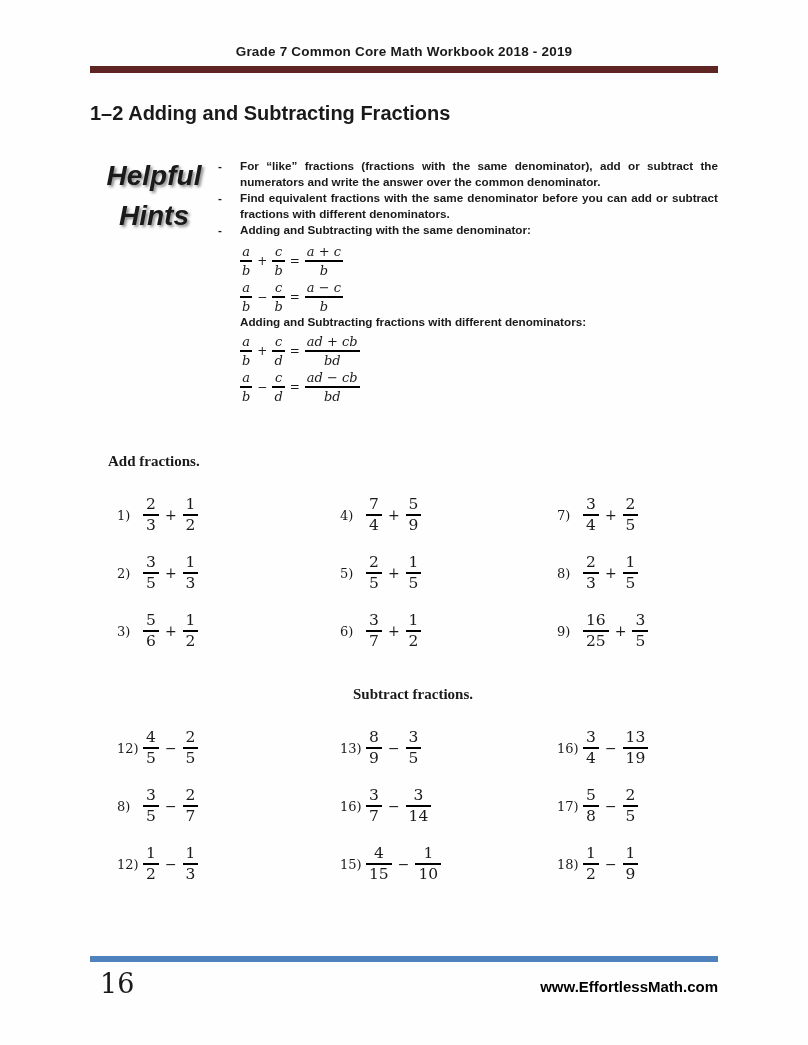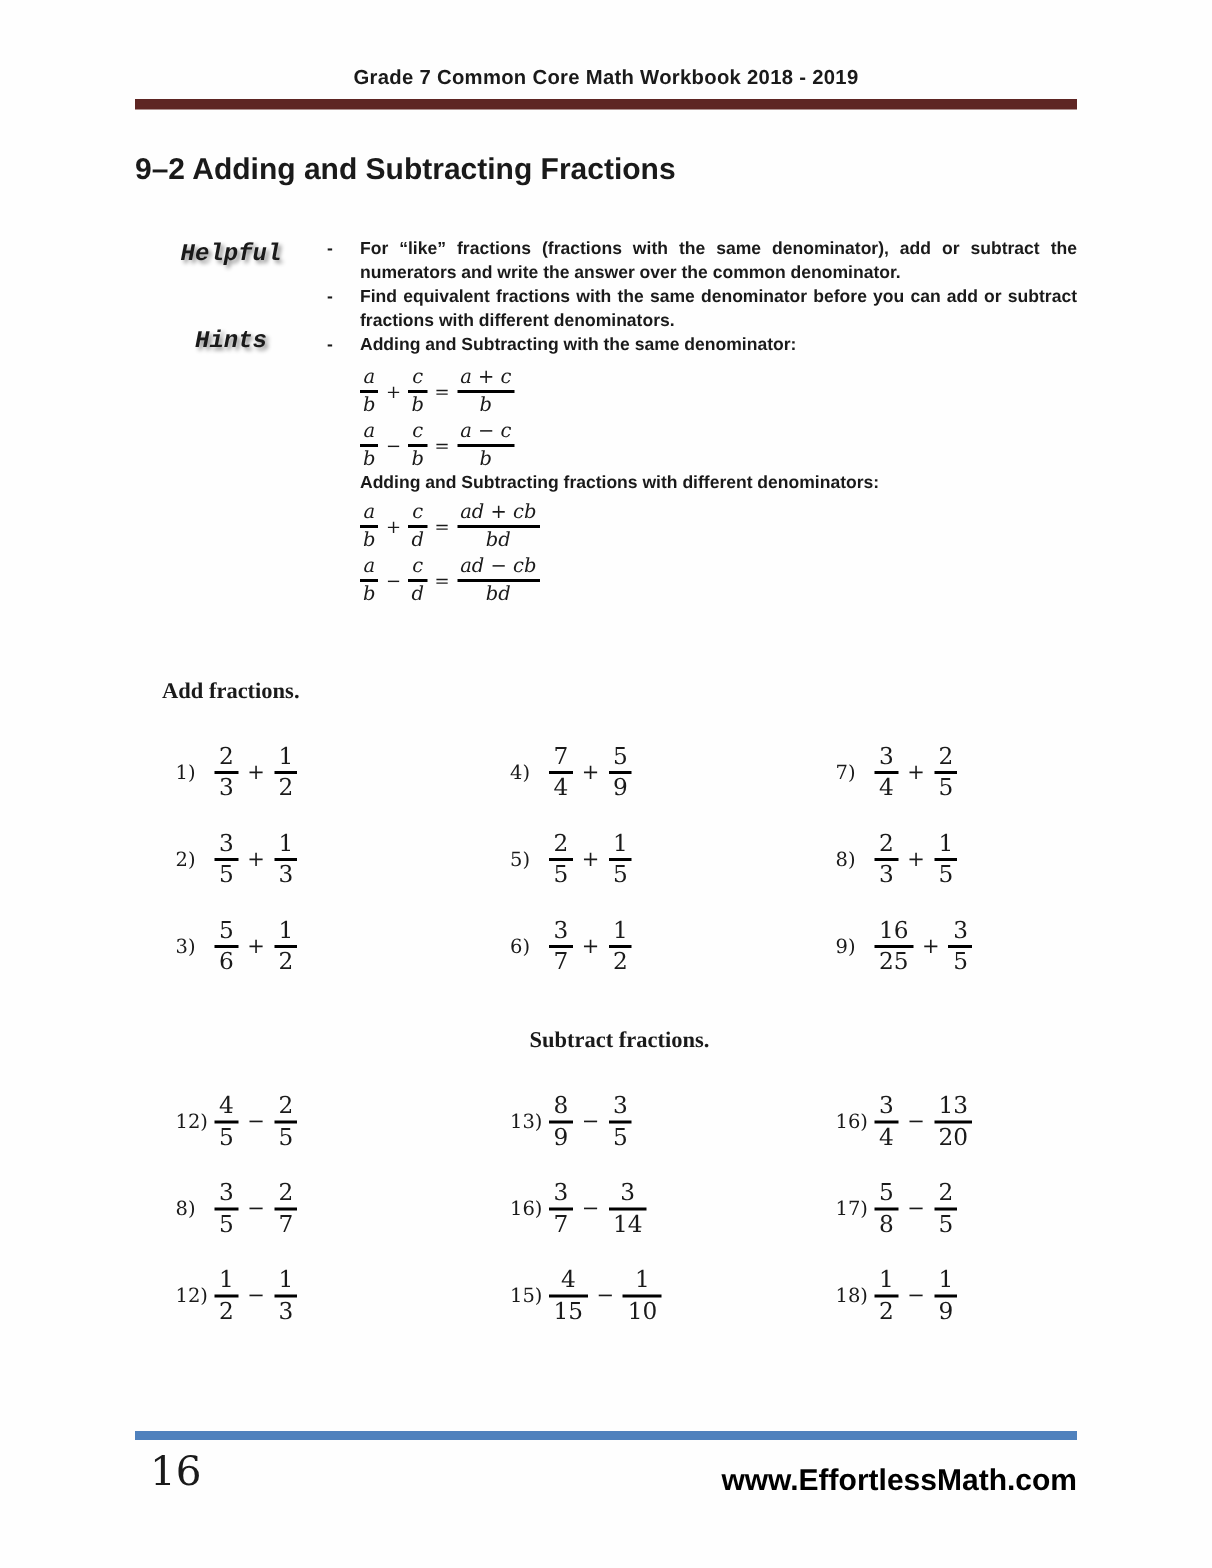--- a/index.html
+++ b/index.html
@@ -18,25 +18,24 @@
   }
   .header-rule { height:7px; background:#5e2523; margin-top:7px; }
 
   
   .section-title { margin-top:29px; font-size:20px; font-weight:700; }
 
   
   .hints-wrap { display:flex; margin-top:33px; }
   .hints-left { width:128px; flex:none; text-align:center; padding-top:2px; }
   .hints-word {
-    font-style:italic; font-weight:700; font-size:16px;
+    font-style:italic; font-weight:700; font-size:28px;
     text-shadow:2px 2px 3px rgba(0,0,0,0.45);
-    font-family:Liberation Mono, monospace;
   }
-  .hints-word.second { margin-top:40px;text-align:center; }
+  .hints-word.second { margin-top:8px;text-align:center; }
   .hints-right { flex:1; }
   .hint-item { display:flex; font-size:11.7px; font-weight:600; line-height:16px; }
   .hint-dash { width:22px; flex:none; }
   .hint-text { flex:1; text-align:justify; }
 
   
   .formula-group { margin-top:5px; }
   .formula-row { display:flex; align-items:center; height:36px; }
   .frac { display:inline-flex; flex-direction:column; align-items:center; line-height:1; }
   .fbar { align-self:stretch; height:2px; background:#000; margin:2px 0; }
@@ -59,34 +58,34 @@
   }
   .problem .frac { font-family:"DejaVu Serif", serif; font-size:15.5px; }
   .problem .ftop, .problem .fbot { padding:0 3px; }
   .pop { font-family:"DejaVu Serif", serif; font-size:14px; margin:0 6px; }
 
   
   .footer { margin-top:auto; padding-bottom:46px; }
   .footer-rule { height:6px; background:#4f81bd; }
   .footer-row { display:flex; justify-content:space-between; align-items:flex-start; padding-top:6px; }
   .page-number { font-family:"DejaVu Serif", serif; font-size:27px; padding-left:10px; }
-  .website { font-weight:700; font-size:20px; margin-top:10px; color:#000; }
+  .website { font-weight:700; font-size:15px; margin-top:10px; color:#000; }
 </style>
 </head>
 <body>
 
 <div class="page">
 
   <div class="content header">
     <div class="header-title">Grade 7 Common Core Math Workbook 2018 - 2019</div>
     <div class="header-rule"></div>
   </div>
 
   <div class="content">
-    <h1 class="section-title">9–2 Adding and Subtracting Fractions</h1>
+    <h1 class="section-title">1–2 Adding and Subtracting Fractions</h1>
   </div>
 
   <div class="content hints-wrap">
     <div class="hints-left">
       <div class="hints-word">Helpful</div>
       <div class="hints-word second">Hints</div>
     </div>
     <div class="hints-right">
 
       <div class="hint-item">
@@ -430,21 +429,21 @@
           <span class="pnum">16)</span>
           <span class="frac">
               <span class="ftop">3</span>
               <span class="fbar"></span>
               <span class="fbot">4</span>
             </span>
           <span class="pop">−</span>
           <span class="frac">
               <span class="ftop">13</span>
               <span class="fbar"></span>
-              <span class="fbot">20</span>
+              <span class="fbot">19</span>
             </span>
         </div>
         <div class="problem">
           <span class="pnum">17)</span>
           <span class="frac">
               <span class="ftop">5</span>
               <span class="fbar"></span>
               <span class="fbot">8</span>
             </span>
           <span class="pop">−</span>

